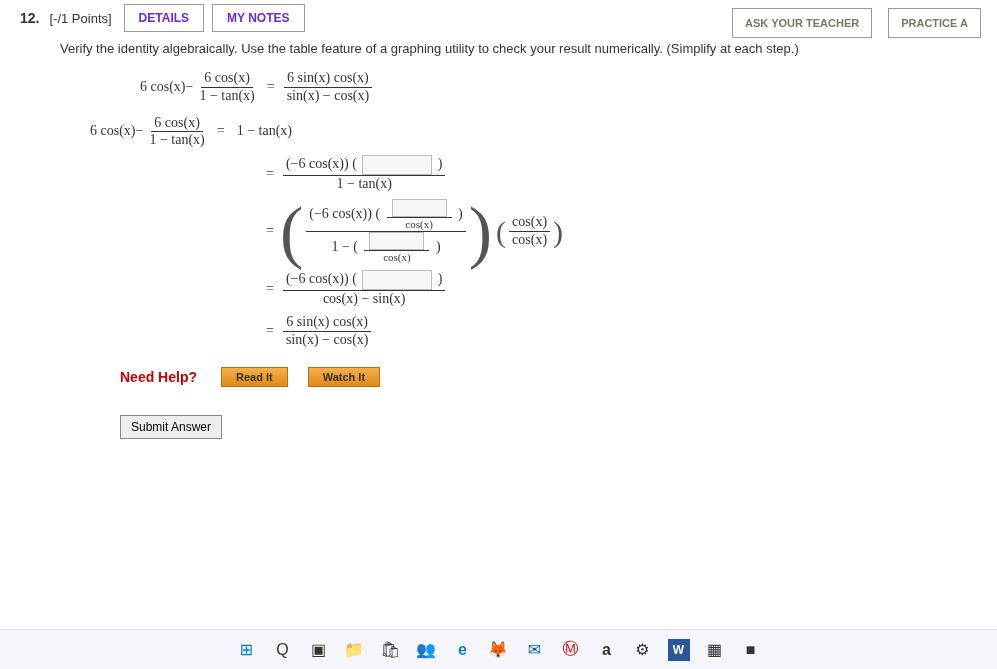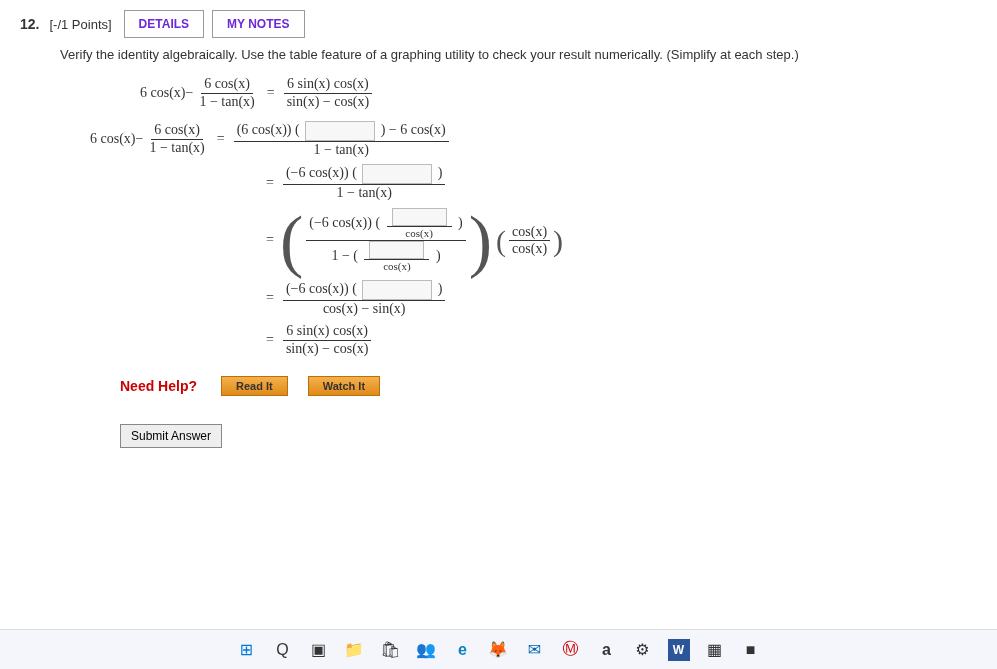--- a/index.html
+++ b/index.html
@@ -9,21 +9,21 @@
     color: #333;
     background: #fff;
     width: 997px;
     height: 669px;
     position: relative;
     overflow: hidden;
   }
   .header-row {
     display: flex;
     align-items: center;
-    padding: 10px 20px 5px 20px;
+    padding: 4px 20px 5px 20px;
   }
   .q-num {
     font-weight: bold;
     font-size: 14px;
     margin-right: 10px;
   }
   .points {
     font-weight: normal;
     margin-right: 12px;
   }
@@ -135,20 +135,22 @@
     justify-content: center;
     gap: 14px;
   }
   .tb-ico { width: 22px; height: 22px; display:flex;align-items:center;justify-content:center;font-size:16px; }
   .windows { color:#0078d4; }
 </style>
 </head>
 <body>
 
 <div class="right-btns">
+  <button class="btn">ASK YOUR TEACHER</button>
+  <button class="btn">PRACTICE A</button>
 </div>
 
 <div class="header-row">
   <span class="q-num">12.</span>
   <span class="points">[-/1 Points]</span>
   <button class="btn">DETAILS</button>
   <button class="btn">MY NOTES</button>
 </div>
 
 <div class="instruction">Verify the identity algebraically. Use the table feature of a graphing utility to check your result numerically. (Simplify at each step.)</div>
@@ -171,27 +173,20 @@
 
   <div class="row" style="margin-top:10px; margin-left:-50px;">
     <span>6 cos(x)</span>
     <span> − </span>
     <span class="frac">
       <span class="num">6 cos(x)</span>
       <span class="den">1 − tan(x)</span>
     </span>
     <span class="eq"> = </span>
     <span class="frac">
-      <span class="num">
-        <span>(6 cos(x))</span>
-        <span>(</span>
-        <span class="inbox"></span>
-        <span>)</span>
-        <span> − 6 cos(x)</span>
-      </span>
       <span class="den">1 − tan(x)</span>
     </span>
   </div>
 
   <div class="row" style="margin-top:6px; margin-left:120px;">
     <span class="eq"> = </span>
     <span class="frac">
       <span class="num">
         <span>(−6 cos(x))</span>
         <span>(</span>

